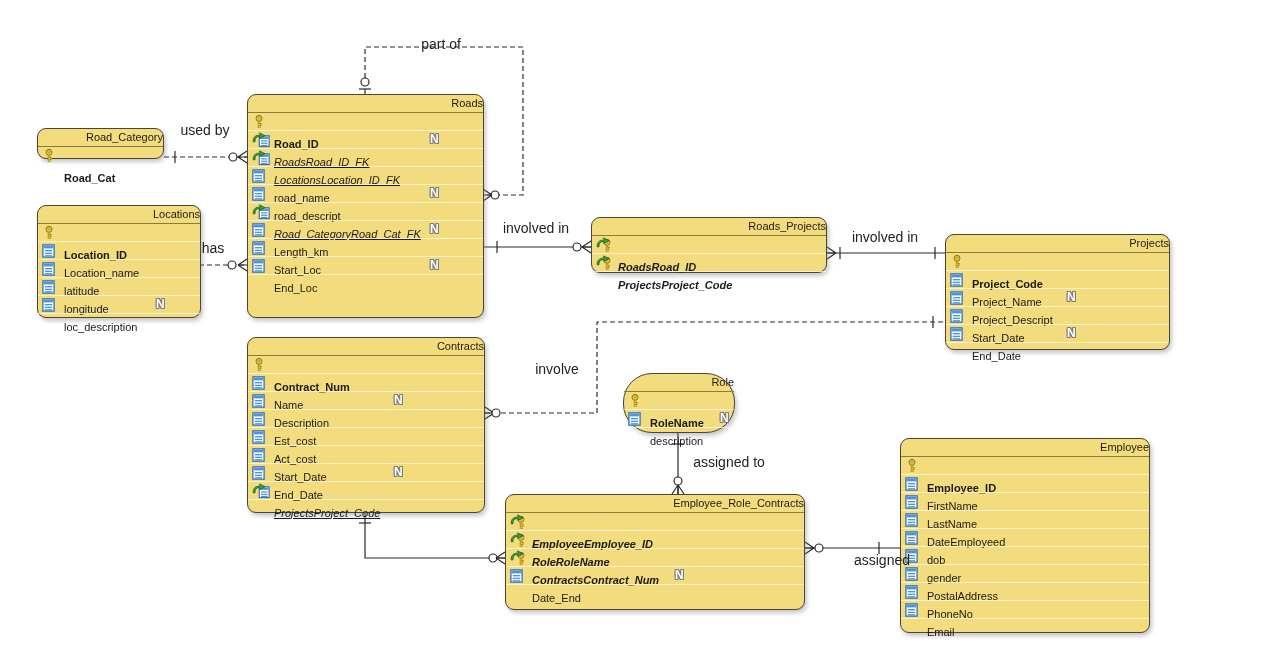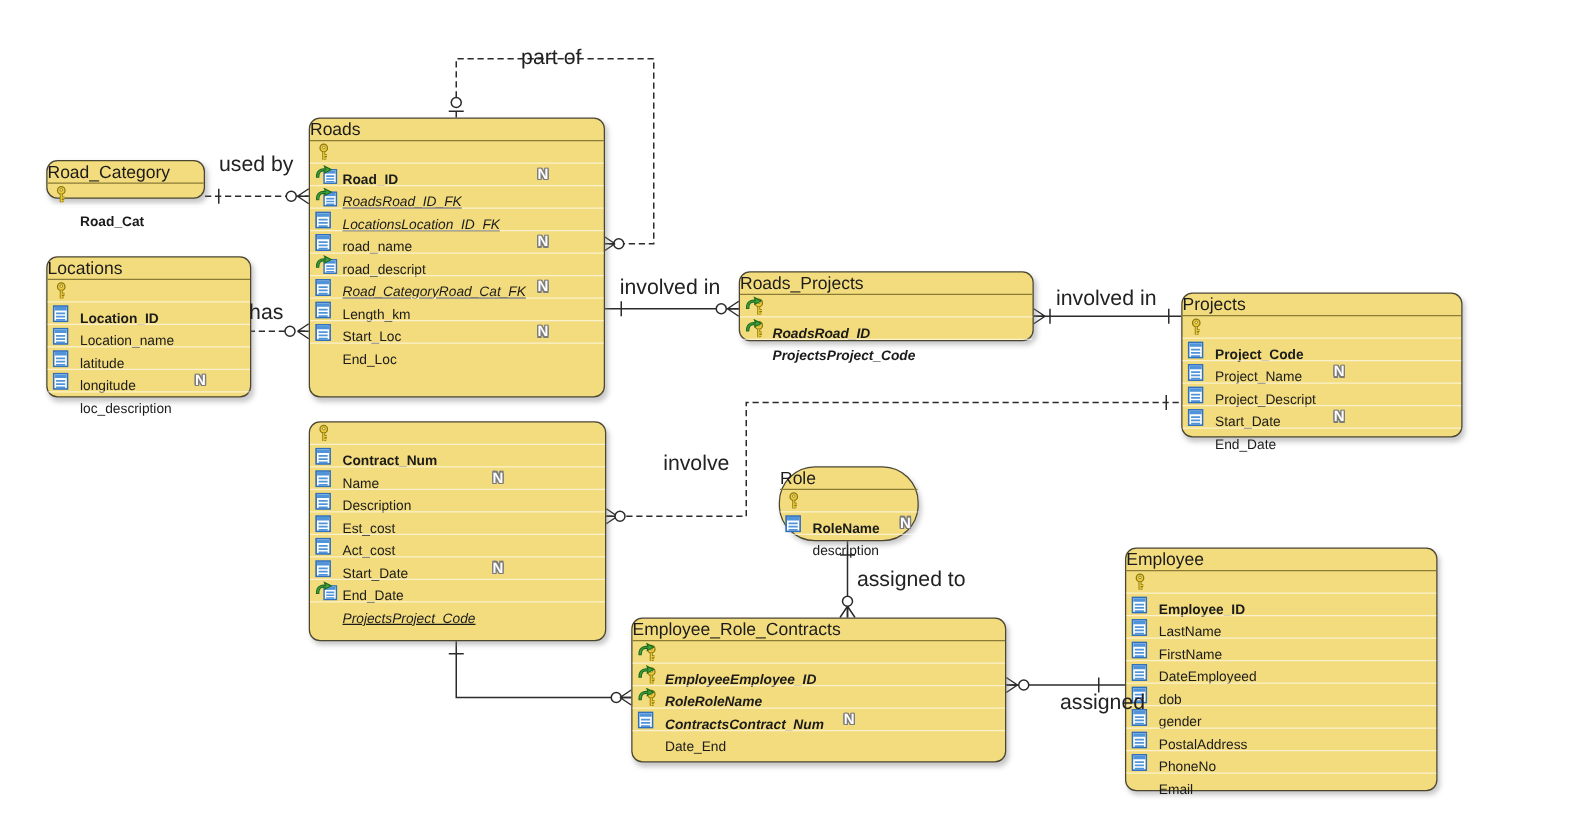--- a/index.html
+++ b/index.html
@@ -1,32 +1,32 @@
 <!DOCTYPE html>
 <html><head>
 <meta charset="utf-8">
 <style>
   html,body { margin:0; padding:0; background:#ffffff; font-family:"Liberation Sans", sans-serif; }
   .canvas { position:relative; width:1269px; height:670px; background:#ffffff; overflow:hidden; }
   svg.wires { position:absolute; left:0; top:0; width:1269px; height:670px; }
   .entity { position:absolute; background:#F3DC7D; border:1.4px solid #4a4632; border-radius:9px;
             box-shadow:2px 3px 4px rgba(130,130,130,.45); box-sizing:border-box; }
-  .entity-title { height:17px; line-height:16px; text-align:left; font-size:14px; color:#1b1b1b;
+  .entity-title { height:17px; line-height:16px; text-align:right; font-size:11px; color:#1b1b1b;
             border-bottom:1px solid #8a7b36; white-space:nowrap; overflow:hidden; }
   .row { position:relative; height:18px; font-size:11px; color:#1b1b1b;
             border-bottom:1px solid rgba(255,255,255,.62); display:flex; align-items:center; box-sizing:border-box; }
   .row .icon { width:19px; margin-left:4px; display:flex; align-items:center; justify-content:flex-start; flex:none; }
   .row .label { margin-left:3px; white-space:nowrap;margin-top:44px; }
   .row.pk .label { font-weight:bold; }
   .row.fk .label { font-style:italic;text-decoration:underline; }
   .row.pkfk .label { font-weight:bold; font-style:italic; }
   .nullable { position:absolute; top:1px; font-weight:bold; font-size:12px; line-height:15px; color:#ffffff;
             text-shadow:-1px 0 #7d7d7d,1px 0 #7d7d7d,0 -1px #7d7d7d,0 1px #7d7d7d,
                         -1px -1px #7d7d7d,1px -1px #7d7d7d,-1px 1px #7d7d7d,1px 1px #7d7d7d; }
-  .rel-label { position:absolute; font-size:17px; color:#222222; transform:translateX(-50%); white-space:nowrap; }
+  .rel-label { position:absolute; font-size:14px; color:#222222; transform:translateX(-50%); white-space:nowrap; }
 </style>
 </head>
 <body>
 
 <div class="canvas">
   <svg class="wires" id="wires">
       <g>
         <path d="M365,94 L365,47 L523,47 L523,195 L483,195" fill="none" stroke="#2B2B2B" stroke-width="1.2" stroke-dasharray="5,3"></path>
         <line x1="359" y1="89" x2="371" y2="89" stroke="#2B2B2B" stroke-width="1.2"></line>
         <circle cx="365" cy="82" r="4" fill="#ffffff" stroke="#2B2B2B" stroke-width="1.2"></circle>
@@ -307,20 +307,21 @@
                 <line x1="2.6" y1="8.7" x2="9.4" y2="8.7"></line>
                 <line x1="2.6" y1="11" x2="9.4" y2="11"></line>
               </g>
             </svg>
           </span>
           <span class="label">End_Loc</span>
           <span class="nullable" style="left: 182px;">N</span>
         </div>
       </div>
       <div class="entity" style="left: 247px; top: 337px; width: 238px; height: 176px;">
+        <div class="entity-title">Contracts</div>
         <div class="row pk">
           <span class="icon">
             <svg width="14" height="15" viewBox="0 0 10 15">
               <g transform="translate(0,0.5)">
                 <circle cx="5" cy="3.8" r="3" fill="#efc93c" stroke="#8a7a10"></circle>
                 <path d="M5 6.6 V13.2 M5 9.8 H7.6 M5 11.9 H7" fill="none" stroke="#8a7a10" stroke-width="2.4"></path>
                 <path d="M5 6.6 V13.2 M5 9.8 H7.6 M5 11.9 H7" fill="none" stroke="#efc93c" stroke-width="1"></path>
                 <circle cx="5" cy="3.4" r="1.05" fill="#fcf3cd" stroke="#8a7a10" stroke-width="0.7"></circle>
               </g>
             </svg>
@@ -647,35 +648,35 @@
             <svg width="13" height="14" viewBox="0 0 12 13">
               <rect x="0.8" y="0.8" width="10.4" height="11.4" fill="#ffffff" stroke="#2e6fbe" stroke-width="1.2"></rect>
               <rect x="1.5" y="1.5" width="9" height="2.6" fill="#4f94d8"></rect>
               <g stroke="#4f94d8" stroke-width="1.3">
                 <line x1="2.6" y1="6.2" x2="9.4" y2="6.2"></line>
                 <line x1="2.6" y1="8.7" x2="9.4" y2="8.7"></line>
                 <line x1="2.6" y1="11" x2="9.4" y2="11"></line>
               </g>
             </svg>
           </span>
+          <span class="label">FirstName</span>
+        </div>
+        <div class="row col">
+          <span class="icon">
+            <svg width="13" height="14" viewBox="0 0 12 13">
+              <rect x="0.8" y="0.8" width="10.4" height="11.4" fill="#ffffff" stroke="#2e6fbe" stroke-width="1.2"></rect>
+              <rect x="1.5" y="1.5" width="9" height="2.6" fill="#4f94d8"></rect>
+              <g stroke="#4f94d8" stroke-width="1.3">
+                <line x1="2.6" y1="6.2" x2="9.4" y2="6.2"></line>
+                <line x1="2.6" y1="8.7" x2="9.4" y2="8.7"></line>
+                <line x1="2.6" y1="11" x2="9.4" y2="11"></line>
+              </g>
+            </svg>
+          </span>
           <span class="label">LastName</span>
-        </div>
-        <div class="row col">
-          <span class="icon">
-            <svg width="13" height="14" viewBox="0 0 12 13">
-              <rect x="0.8" y="0.8" width="10.4" height="11.4" fill="#ffffff" stroke="#2e6fbe" stroke-width="1.2"></rect>
-              <rect x="1.5" y="1.5" width="9" height="2.6" fill="#4f94d8"></rect>
-              <g stroke="#4f94d8" stroke-width="1.3">
-                <line x1="2.6" y1="6.2" x2="9.4" y2="6.2"></line>
-                <line x1="2.6" y1="8.7" x2="9.4" y2="8.7"></line>
-                <line x1="2.6" y1="11" x2="9.4" y2="11"></line>
-              </g>
-            </svg>
-          </span>
-          <span class="label">FirstName</span>
         </div>
         <div class="row col">
           <span class="icon">
             <svg width="13" height="14" viewBox="0 0 12 13">
               <rect x="0.8" y="0.8" width="10.4" height="11.4" fill="#ffffff" stroke="#2e6fbe" stroke-width="1.2"></rect>
               <rect x="1.5" y="1.5" width="9" height="2.6" fill="#4f94d8"></rect>
               <g stroke="#4f94d8" stroke-width="1.3">
                 <line x1="2.6" y1="6.2" x2="9.4" y2="6.2"></line>
                 <line x1="2.6" y1="8.7" x2="9.4" y2="8.7"></line>
                 <line x1="2.6" y1="11" x2="9.4" y2="11"></line>

